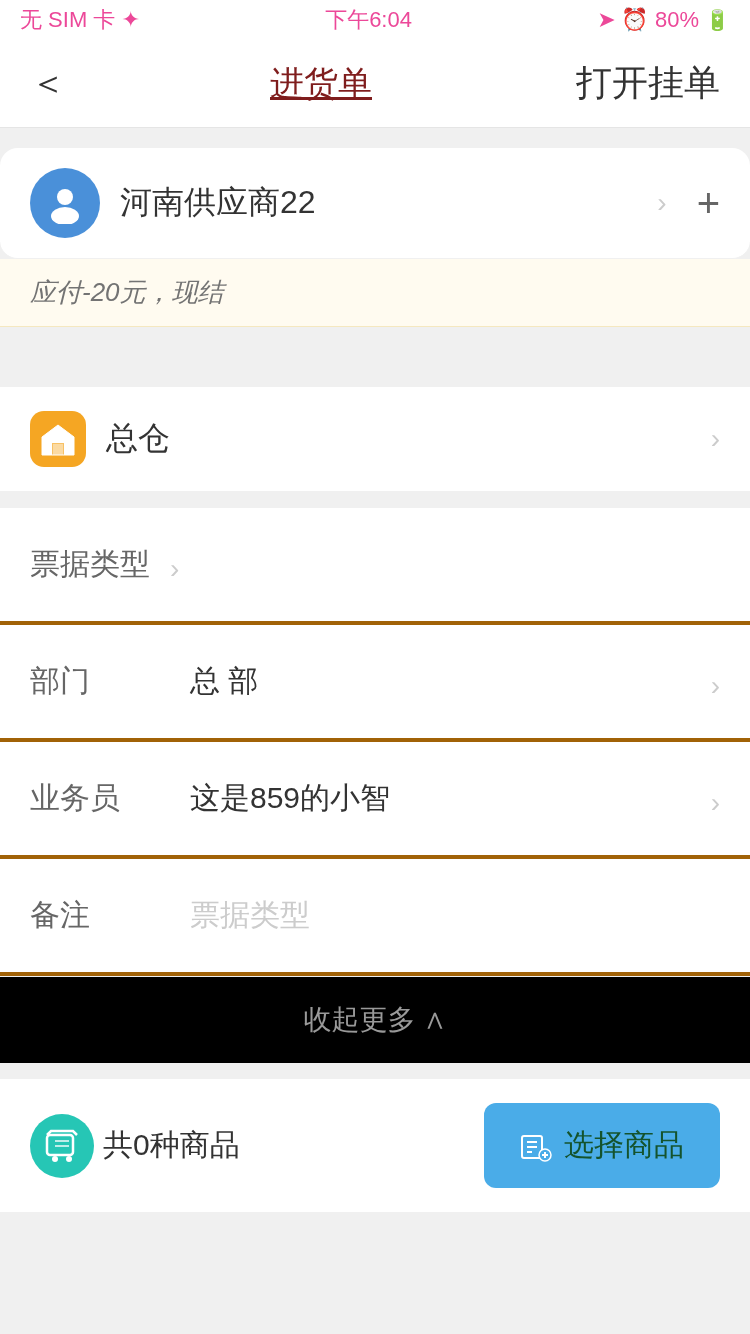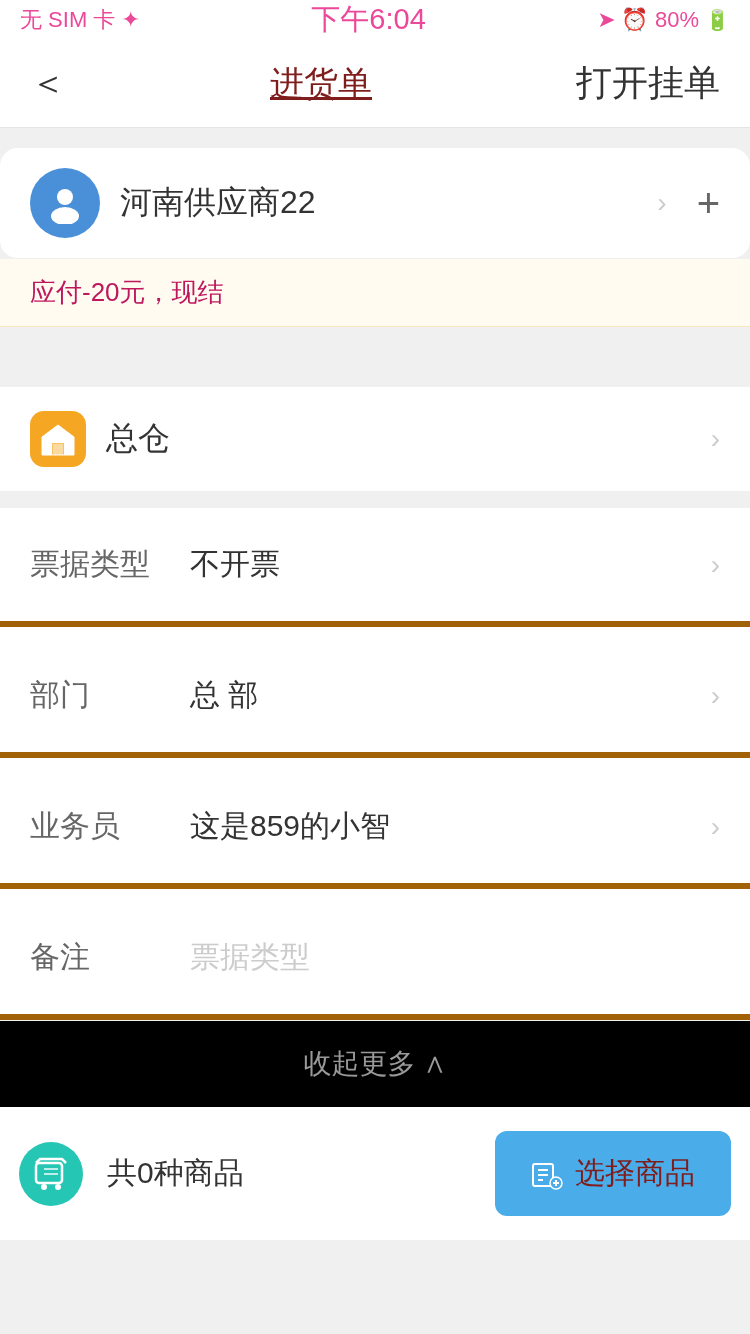--- a/index.html
+++ b/index.html
@@ -17,21 +17,21 @@
       height: 40px;
       background: #fff;
       display: flex;
       align-items: center;
       justify-content: space-between;
       padding: 0 20px;
       font-size: 22px;
       color: #ec4899;
     }
     .status-left { display: flex; align-items: center; gap: 8px; }
-    .status-center { font-size: 29px; font-weight: 500; }
+    .status-center { font-size: 22px; font-weight: 500; }
     .status-right { display: flex; align-items: center; gap: 6px; font-size: 22px; }
 
     
     .nav-bar {
       height: 88px;
       background: #fff;
       display: flex;
       align-items: center;
       justify-content: space-between;
       padding: 0 30px;
@@ -96,22 +96,23 @@
       color: #666;
       cursor: pointer;
       line-height: 1;
     }
 
     
     .alert-row {
       background: #fffbf0;
       padding: 16px 30px;
       font-size: 26px;
-      color: #be185d;
+      color: #737373;
       border-bottom: 1px solid #f5e8c0;
+      font-style: italic;
     }
 
     .divider-block-small {
       height: 16px;
       background: #f0f0f0;
     }
 
     
     .warehouse-row {
       background: #fff;
@@ -143,25 +144,24 @@
       font-size: 28px;
     }
 
     
     .form-section {
       background: #fff;
       margin-top: 16px;
     }
     .form-row {
       display: flex;
-      align-items: center;
+      align-items: flex-end;
       padding: 36px 30px;
-      border-bottom: 6px solid #a16207;
-      cursor: pointer;
-      margin-top: 12px;
+      border-bottom: 4px solid #a16207;
+      cursor: pointer;
     }
     .form-label {
       font-size: 30px;
       color: #666;
       width: 140px;
       flex-shrink: 0;
     }
     .form-value {
       flex: 1;
       font-size: 30px;
@@ -184,42 +184,43 @@
       font-size: 28px;
       color: #999;
       gap: 8px;
     }
 
     
     .bottom-bar {
       background: #fff;
       display: flex;
       align-items: center;
-      padding: 24px 19px;
-      gap: 24px;
+      padding: 24px 30px;
+      margin-top: 16px;
+      gap: 9px;
     }
     .cart-icon {
       width: 64px;
       height: 64px;
       border-radius: 50%;
       background: #26C6B5;
       display: flex;
       align-items: center;
       justify-content: center;
       flex-shrink: 0;
     }
     .cart-icon svg { width: 38px; height: 38px; }
     .product-count {
       flex: 1;
       font-size: 30px;
       color: #333;
     }
     .select-btn {
       background: #4AACE8;
-      color: #7f1d1d;
+      color: #14532d;
       border: none;
       border-radius: 12px;
       padding: 22px 36px;
       font-size: 30px;
       display: flex;
       align-items: center;
       gap: 12px;
       cursor: pointer;
     }
     .select-btn svg { width: 32px; height: 32px; }
@@ -280,21 +281,20 @@
     </svg>
   </div>
   <div class="warehouse-name">总仓</div>
   <div class="chevron-right">›</div>
 </div>
 
 <div class="form-section">
 
   <div class="form-row">
     <div class="form-label">票据类型</div>
-    <div class="form-value">不开票</div>
     <div class="chevron-right">›</div>
   </div>
 
   <div class="form-row">
     <div class="form-label">部门</div>
     <div class="form-value">总 部</div>
     <div class="chevron-right">›</div>
   </div>
 
   <div class="form-row">

